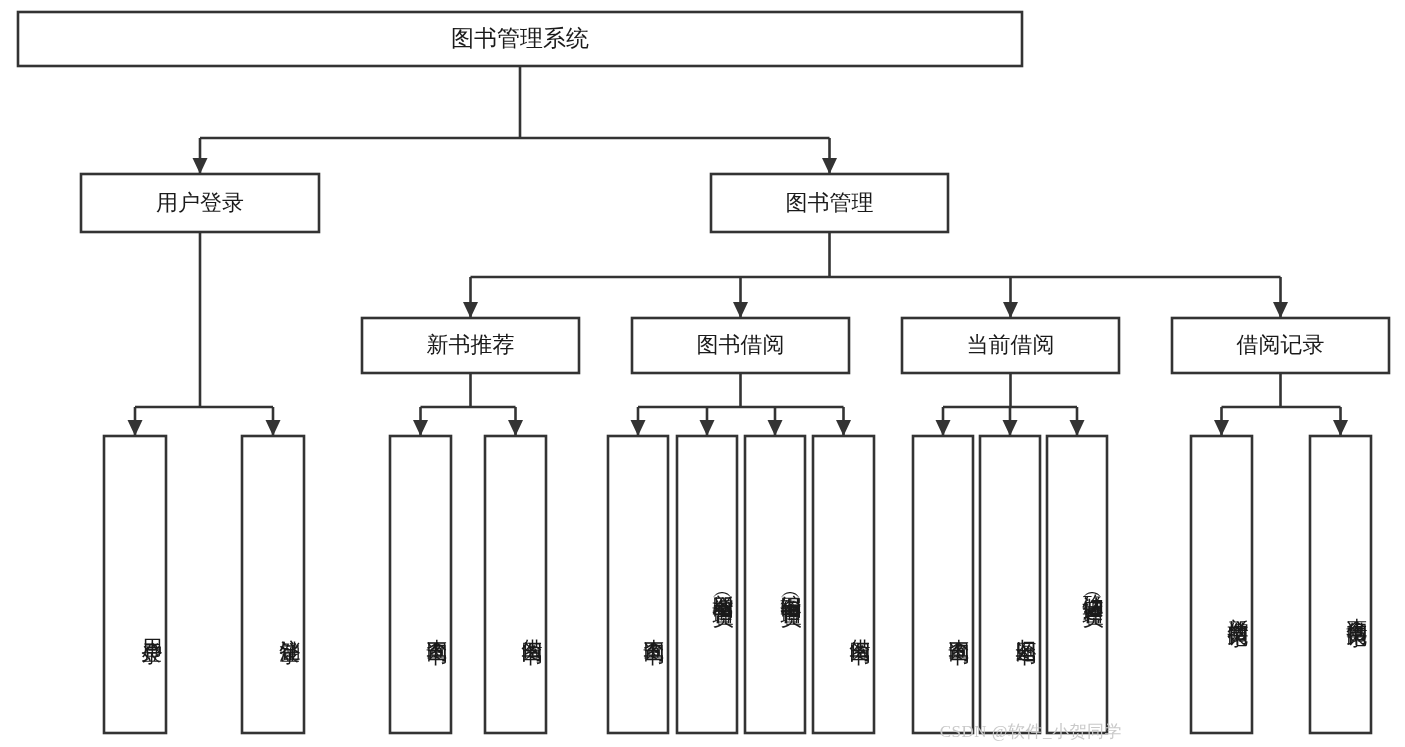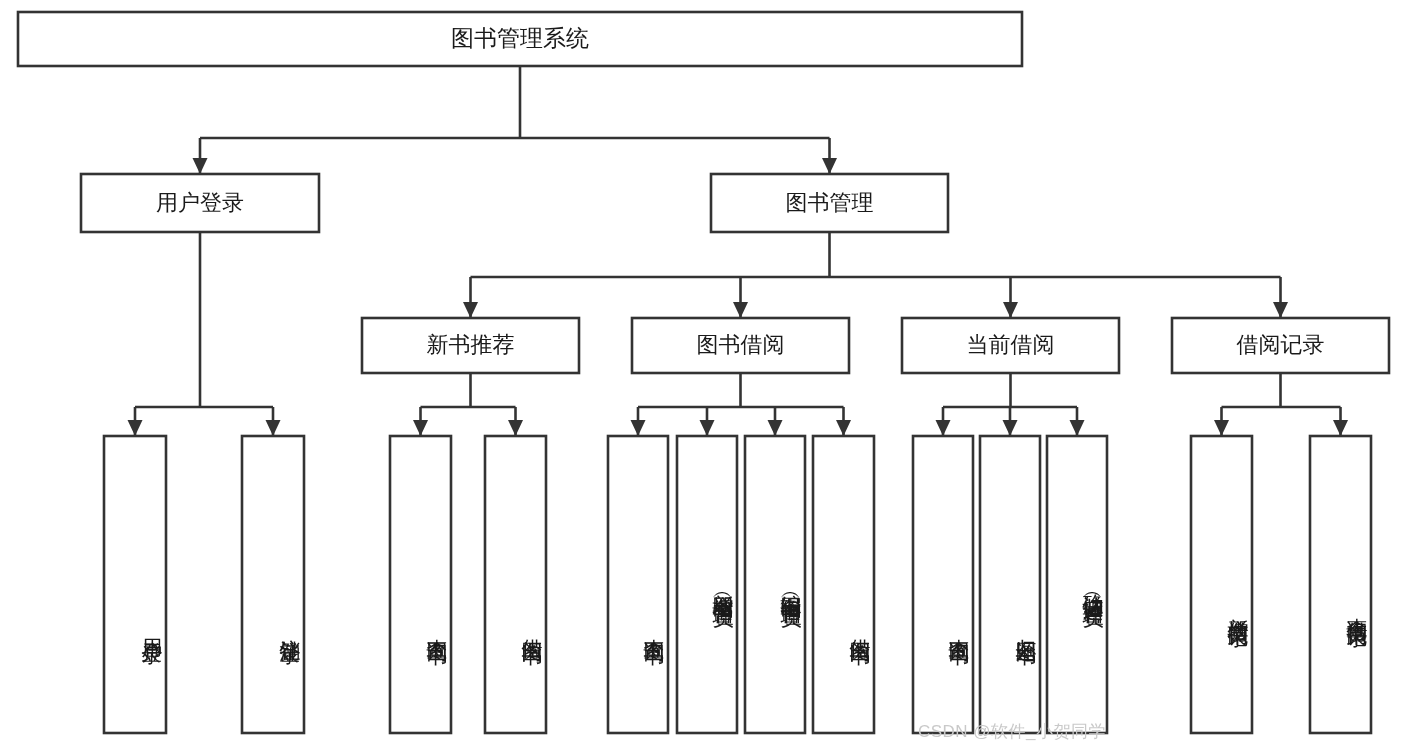--- a/index.html
+++ b/index.html
@@ -11,20 +11,21 @@
     width: 1405px;
     height: 747px;
     font-family: "Liberation Sans", "DejaVu Sans", sans-serif;
     overflow: hidden;
     position: relative;
   }
   #diagram-root {
     position: relative;
     width: 1114px;
     height: 747px;
+    padding-left: 16px;
   }
   svg#flowchart {
     position: absolute;
     top: 0;
     left: 0;
     width: 1405px;
     height: 747px;
   }
   .node-rect {
     fill: #ffffff;
@@ -63,21 +64,21 @@
     text-align: center;
     display: flex;
     align-items: flex-start;
     justify-content: center;
     pointer-events: none;
   }
   .watermark {
     position: absolute;
     right: 8px;
     bottom: 4px;
-    font-family: Liberation Sans, sans-serif;
+    font-family: Liberation Serif, serif;
     font-size: 17px;
     color: #c9c9c9;
     white-space: nowrap;
     letter-spacing: 0.5px;
   }
 </style>
 </head>
 <body>
 
 <div id="diagram-root">

